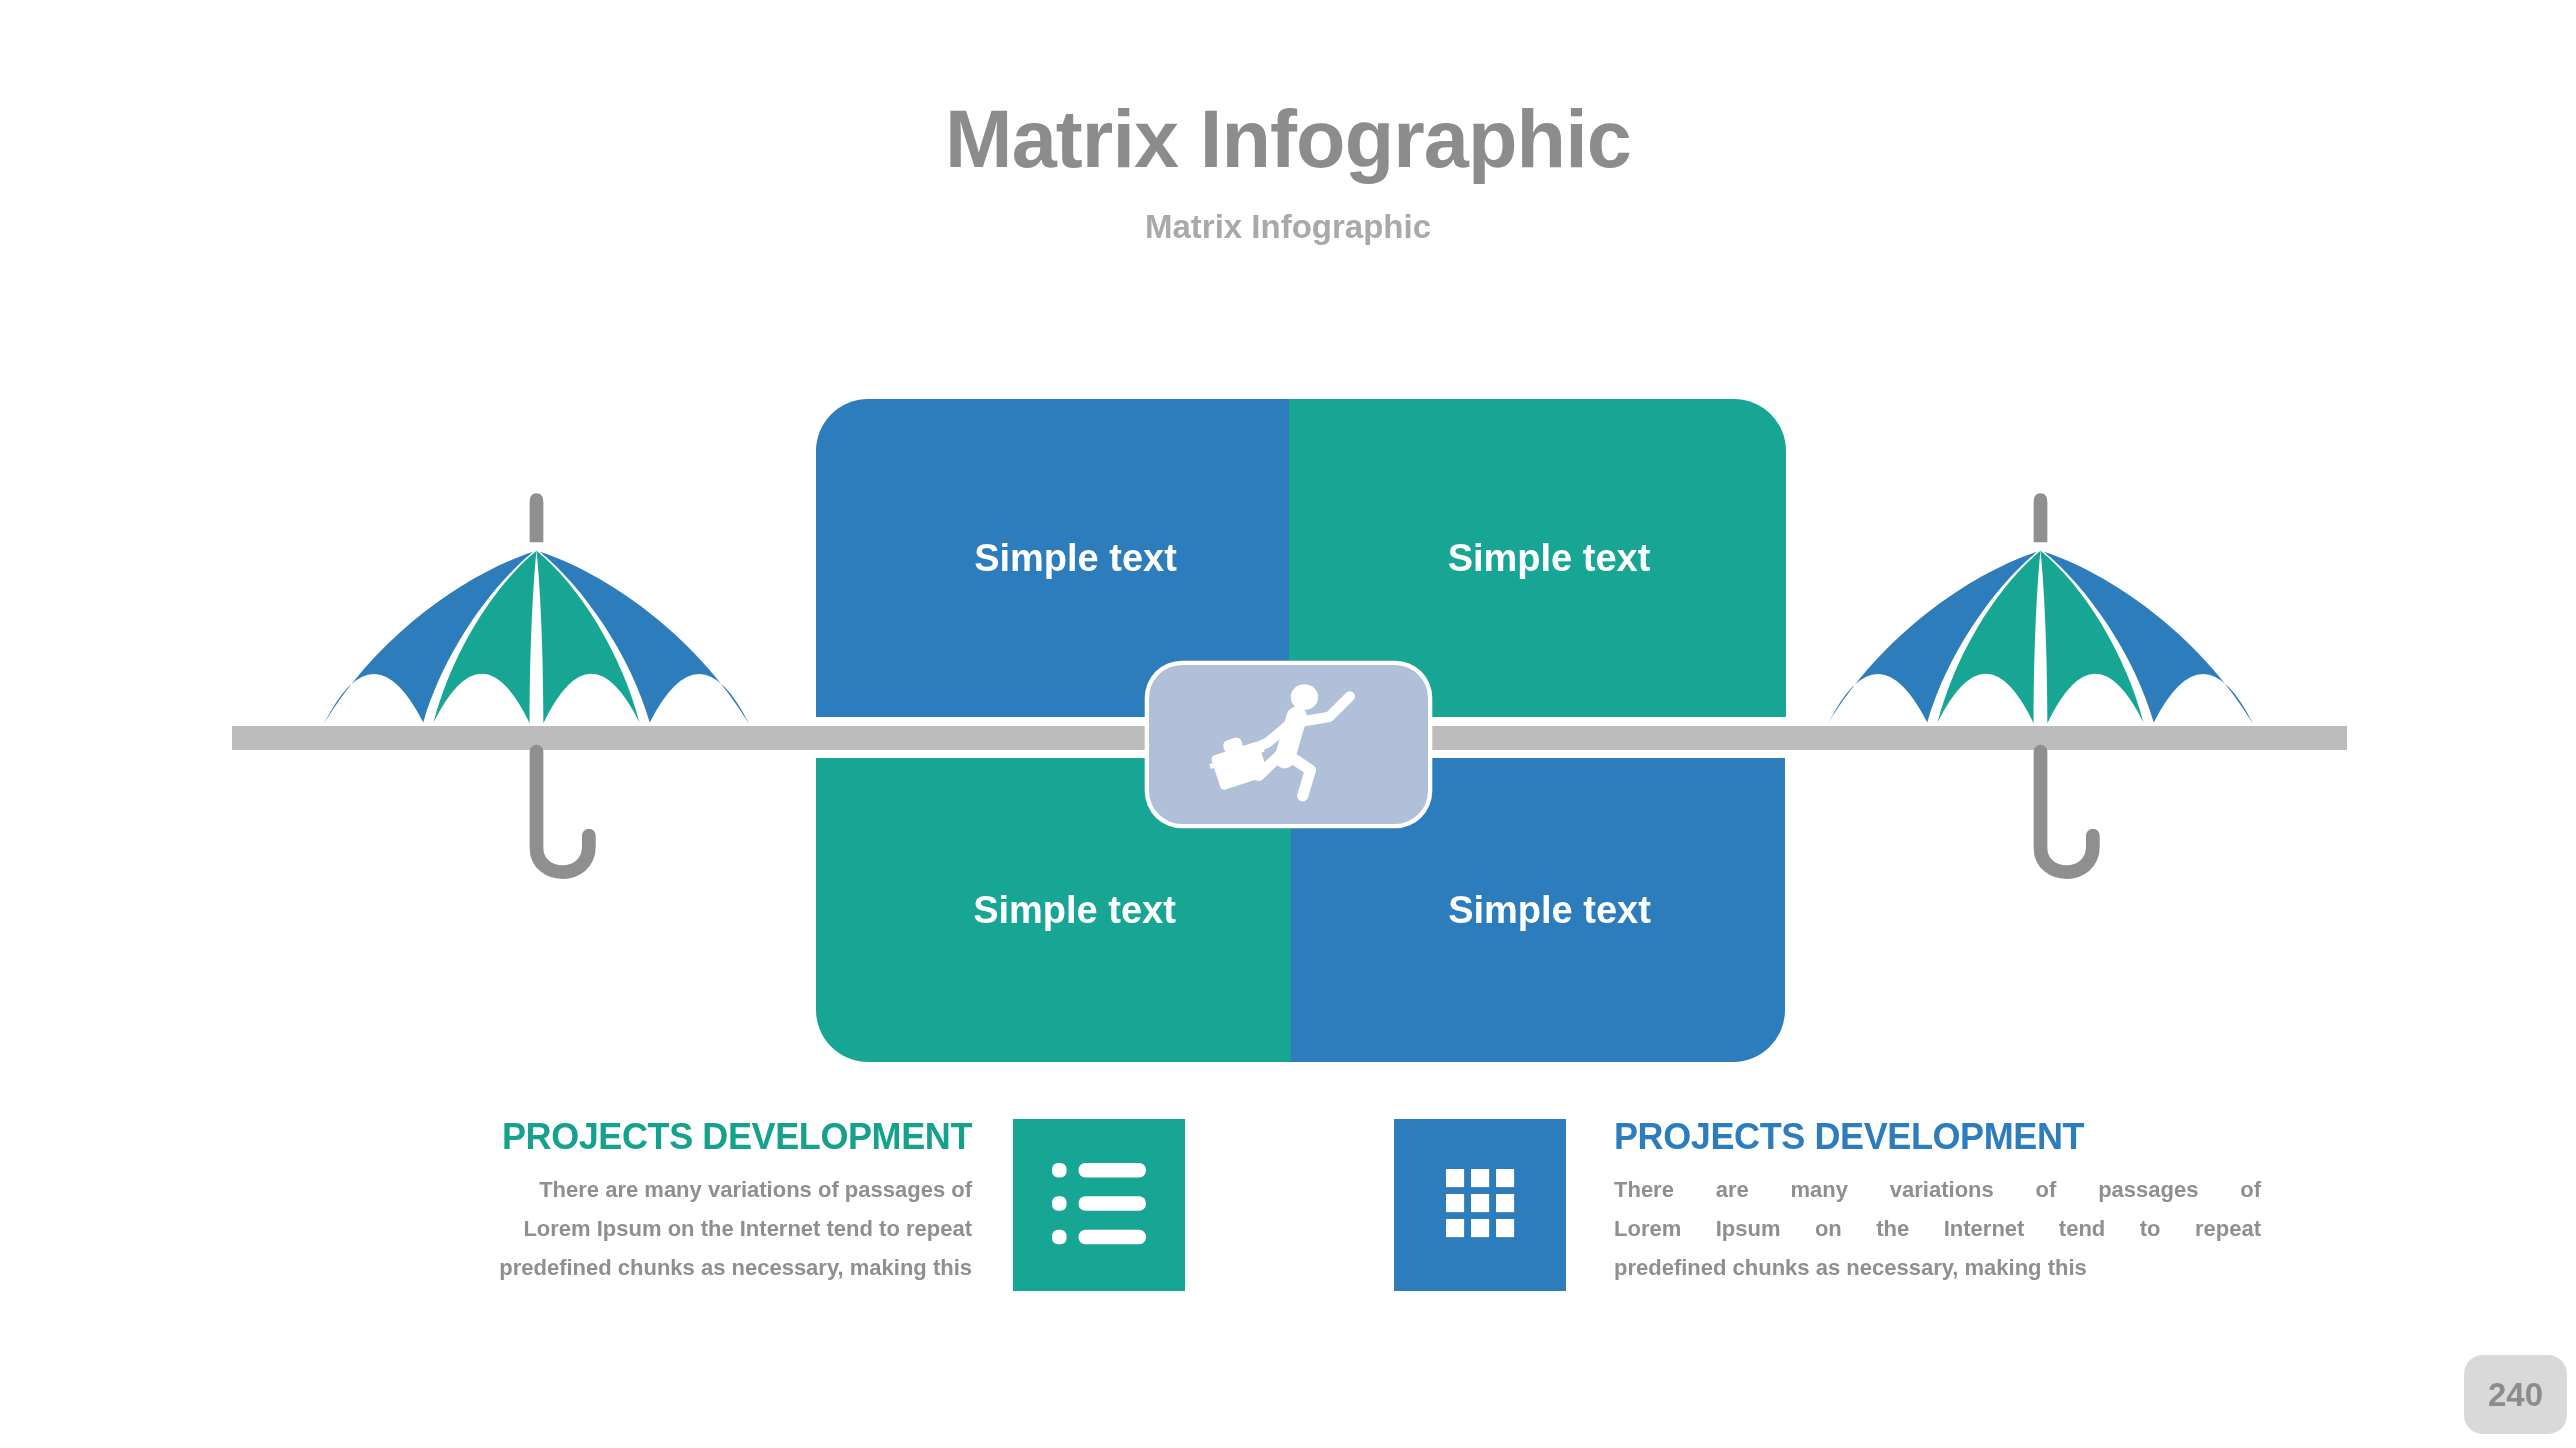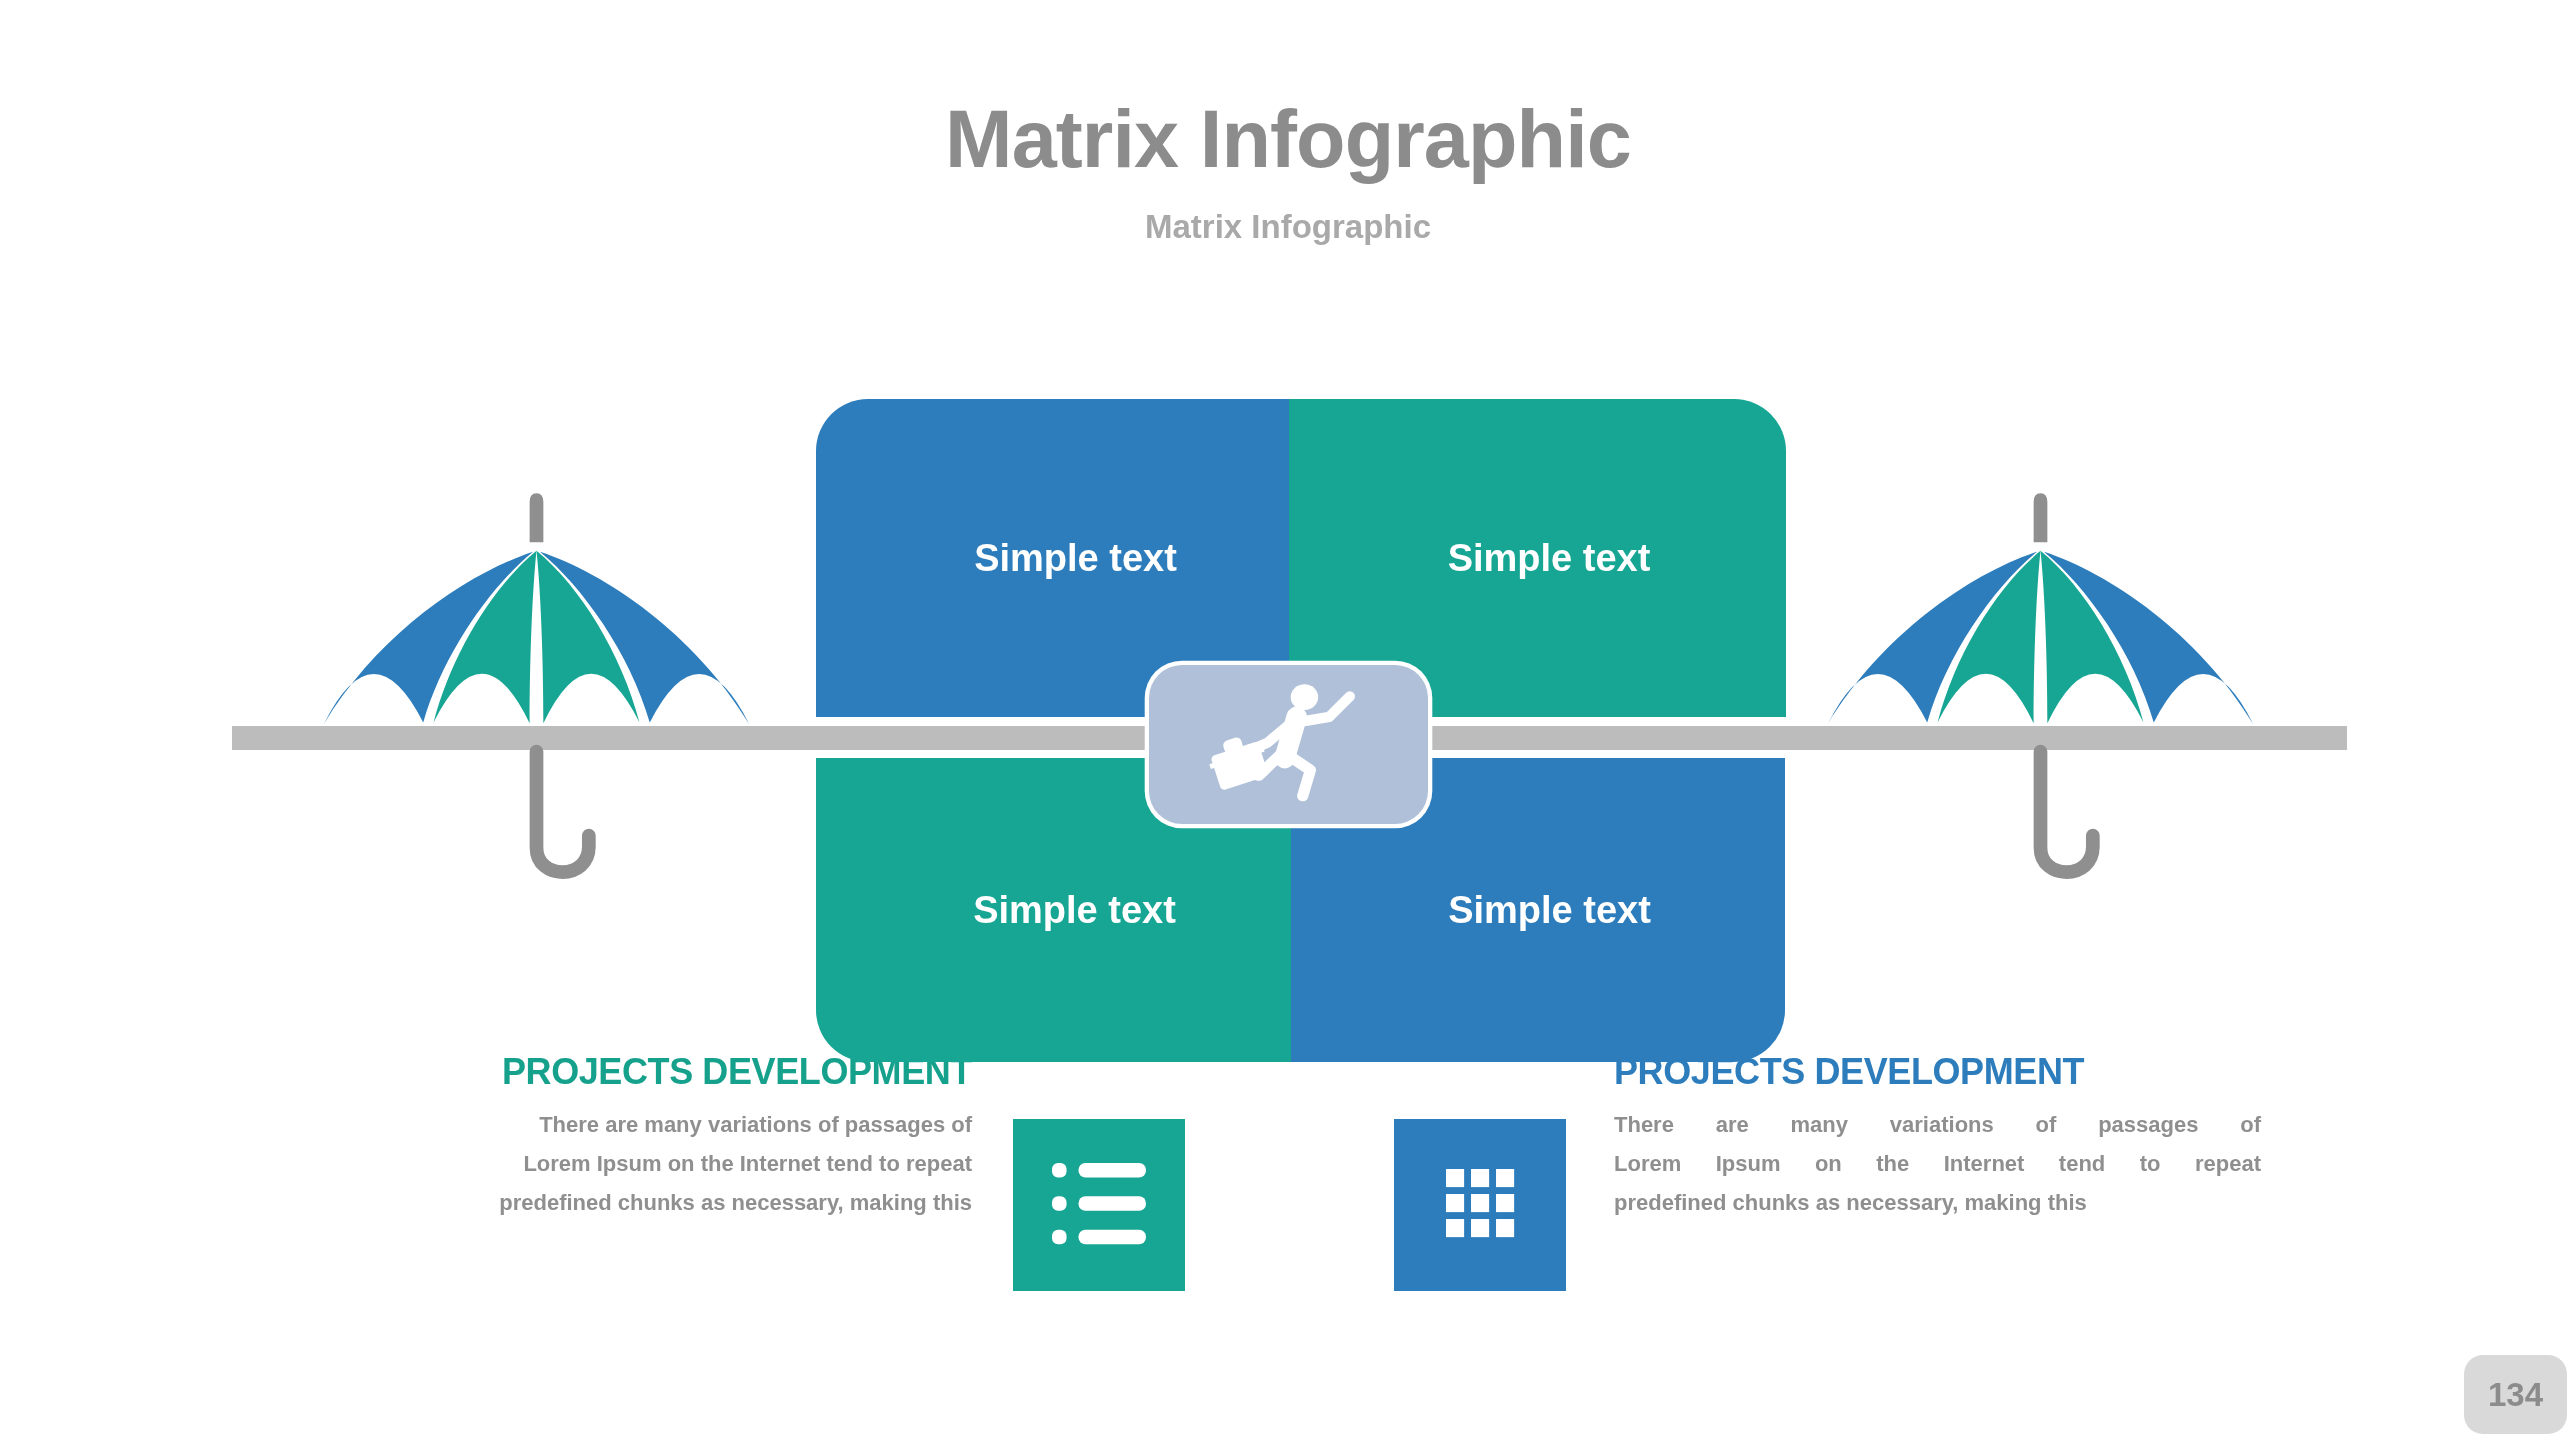--- a/index.html
+++ b/index.html
@@ -29,21 +29,21 @@
 
   
   .badge{left:1149px;top:665px;width:279px;height:159px;background:#afc0d8;border-radius:33px;
          box-shadow:0 0 0 4.3px #ffffff;z-index:4;display:flex;align-items:center;justify-content:center;}
 
   
   .icon-square{width:172px;height:172px;z-index:2;display:flex;align-items:center;justify-content:center;}
   .sq-teal{left:1013px;top:1119px;background:#18a694;}
   .sq-blue{left:1394px;top:1119px;background:#2d7dbc;}
 
-  .sect{top:1051px;width:635px;}
+  .sect{top:1116px;width:635px;}
   .sect-left{left:337px;text-align:right;}
   .sect-right{left:1614px;width:647px;text-align:left;}
   .sect h3{margin:0 0 12px 0;font-size:36px;letter-spacing:-0.4px;}
   .sect-left h3{color:#16a18c;}
   .sect-right h3{color:#2d7dbc;}
   .bodyline{font-size:22px;line-height:39px;color:#8f8f8f;}
   .sect-right .just{text-align:justify;text-align-last:justify;}
   .sect-right .last{text-align:left;}
 
   
@@ -159,17 +159,17 @@
   </div>
 
   <div class="abs sect sect-right">
     <h3>PROJECTS DEVELOPMENT</h3>
     <div class="bodyline just">There are many variations of passages of</div>
     <div class="bodyline just">Lorem Ipsum on the Internet tend to repeat</div>
     <div class="bodyline last">predefined chunks as necessary, making this</div>
   </div>
 
   <div class="abs pagebox">
-    <span>134</span>
+    <span>240</span>
   </div>
 
 </div>
 
 
 </body></html>

